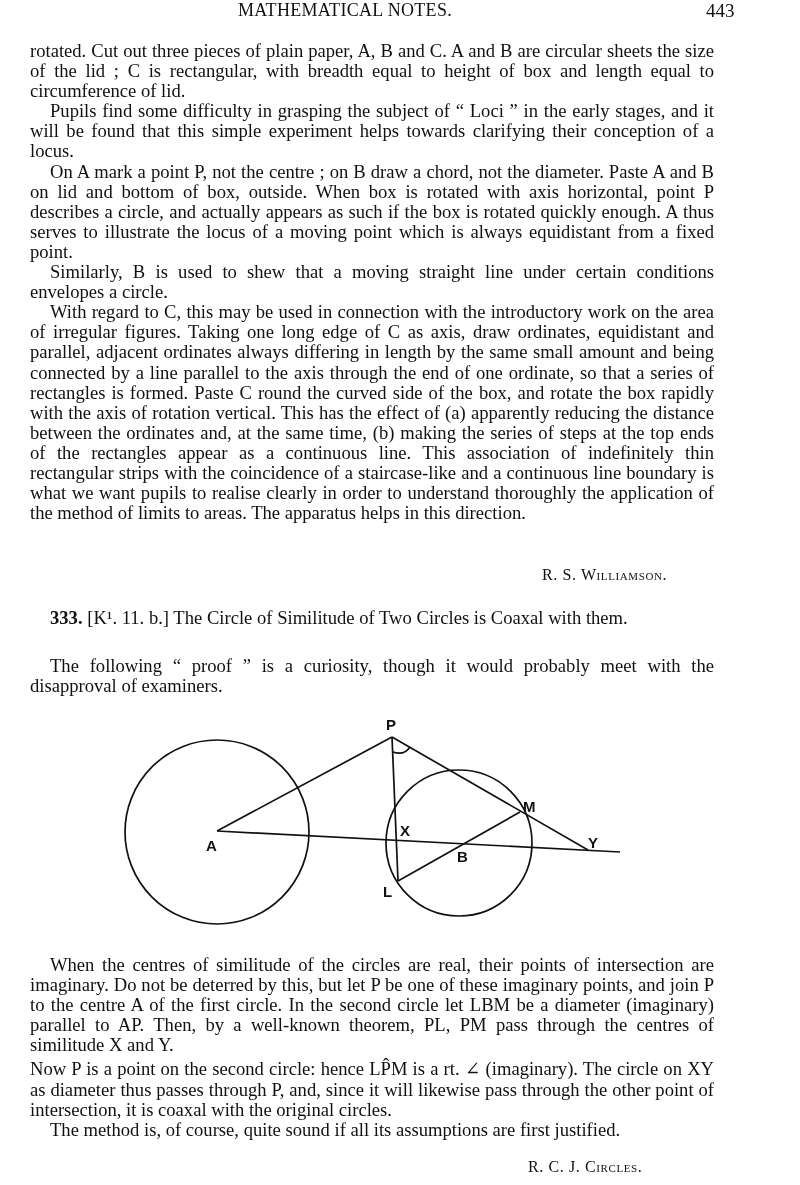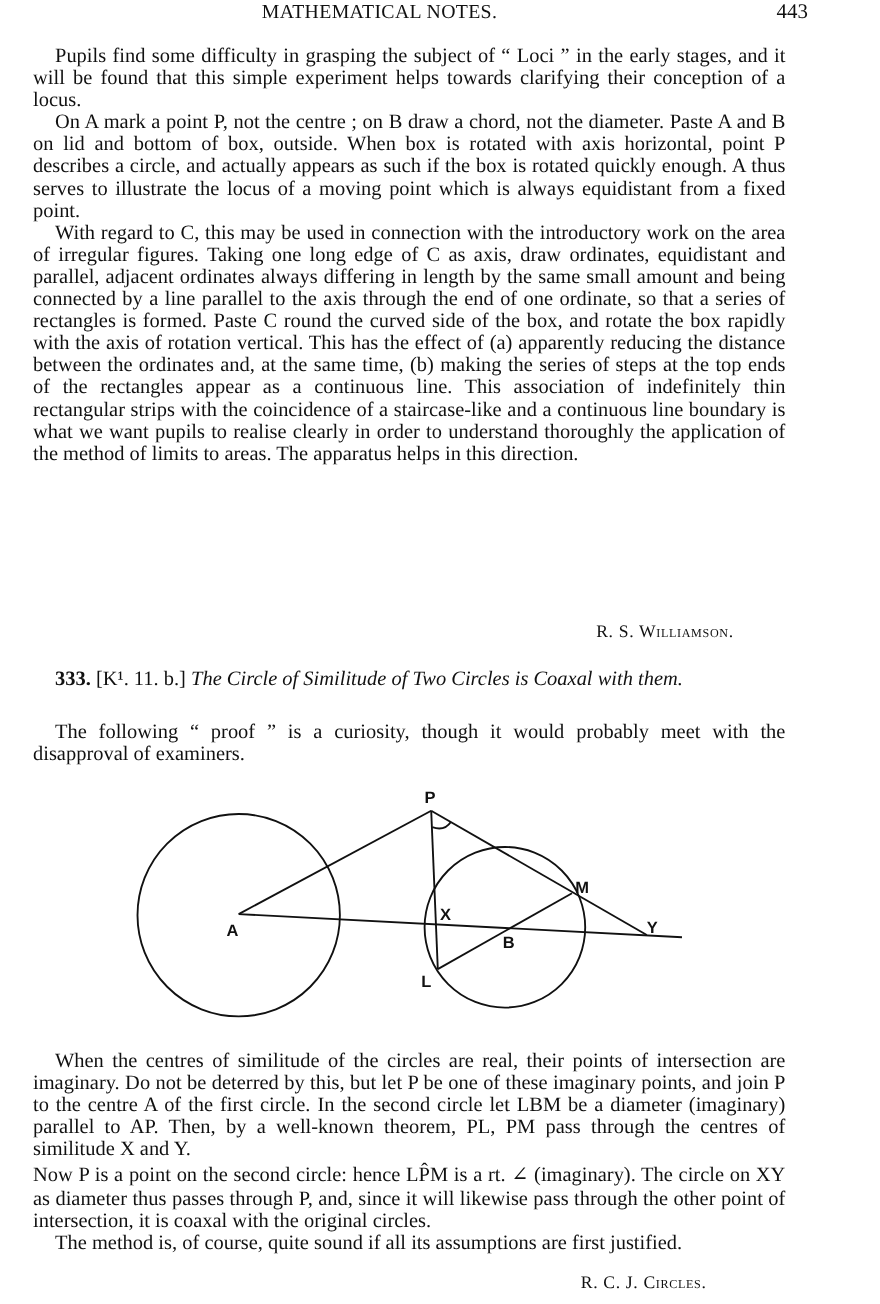--- a/index.html
+++ b/index.html
@@ -8,35 +8,37 @@
   .header { position: absolute; top: 0; left: 0; width: 680px; height: 24px; }
   .running-head { position: absolute; left: 238px; top: 0px; font-size: 18px; letter-spacing: 0.3px; }
   .page-no { position: absolute; left: 706px; top: 0px; font-size: 19px; }
   .block { position: absolute; left: 30px; width: 684px; font-size: 18.6px; line-height: 20.1px; text-align: justify; }
   .block p { margin: 0; }
   .indent { text-indent: 20px; }
   .sig { position: absolute; font-size: 16px; letter-spacing: 0.6px; }
   .sig .sc { font-variant: small-caps; }
   .article-head { position: absolute; left: 30px; width: 684px; font-size: 18.6px; line-height: 20px; }
   .article-head .num { font-weight: bold; }
-  .article-head .title { font-style: italic; }
+  .article-head .title { }
   .diagram { position: absolute; left: 0; top: 700px; width: 800px; height: 230px; }
   .diagram text { font-family: "Liberation Sans", "DejaVu Sans", sans-serif; font-weight: bold; font-size: 15px; fill: #111; }
 </style>
 </head>
 <body>
 
 <div class="header">
   <span class="running-head">MATHEMATICAL NOTES.</span>
   <span class="page-no">443</span>
 </div>
 
 <div class="block" style="top:41px;">
+  <p>rotated. Cut out three pieces of plain paper, A, B and C.  A and B are circular sheets the size of the lid ; C is rectangular, with breadth equal to height of box and length equal to circumference of lid.</p>
   <p class="indent">Pupils find some difficulty in grasping the subject of “ Loci ” in the early stages, and it will be found that this simple experiment helps towards clarifying their conception of a locus.</p>
   <p class="indent">On A mark a point P, not the centre ; on B draw a chord, not the diameter. Paste A and B on lid and bottom of box, outside. When box is rotated with axis horizontal, point P describes a circle, and actually appears as such if the box is rotated quickly enough. A thus serves to illustrate the locus of a moving point which is always equidistant from a fixed point.</p>
+  <p class="indent">Similarly, B is used to shew that a moving straight line under certain conditions envelopes a circle.</p>
   <p class="indent">With regard to C, this may be used in connection with the introductory work on the area of irregular figures. Taking one long edge of C as axis, draw ordinates, equidistant and parallel, adjacent ordinates always differing in length by the same small amount and being connected by a line parallel to the axis through the end of one ordinate, so that a series of rectangles is formed. Paste C round the curved side of the box, and rotate the box rapidly with the axis of rotation vertical. This has the effect of (a) apparently reducing the distance between the ordinates and, at the same time, (b) making the series of steps at the top ends of the rectangles appear as a continuous line. This association of indefinitely thin rectangular strips with the coincidence of a staircase-like and a continuous line boundary is what we want pupils to realise clearly in order to understand thoroughly the application of the method of limits to areas. The apparatus helps in this direction.</p>
 </div>
 <div class="sig" style="top:566px; left:542px;">
   <span class="sc">R. S. Williamson.</span>
 </div>
 
 <div class="article-head" style="top:608px;">
   <span style="padding-left:20px;"></span><span class="num">333.</span>
   <span>[K¹. 11. b.]</span>
   <span class="title">The Circle of Similitude of Two Circles is Coaxal with them.</span>

